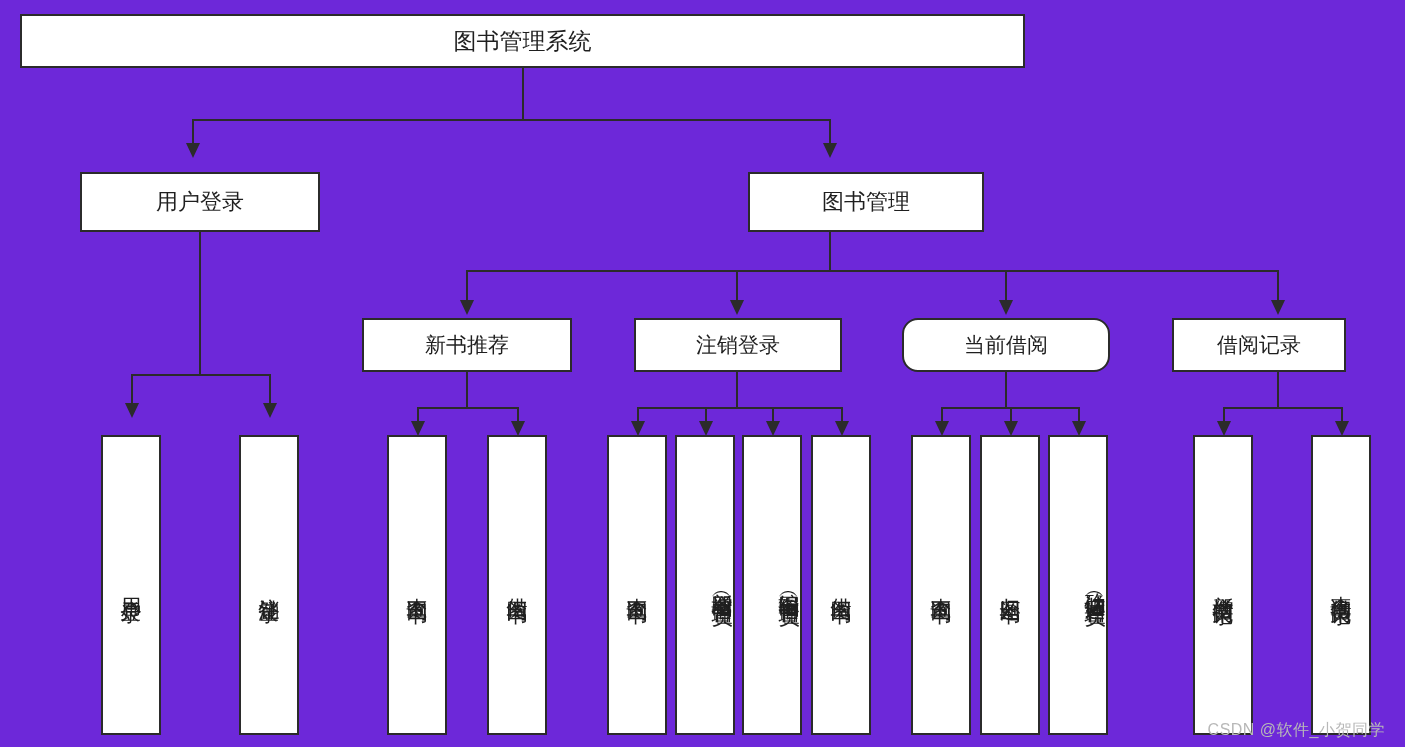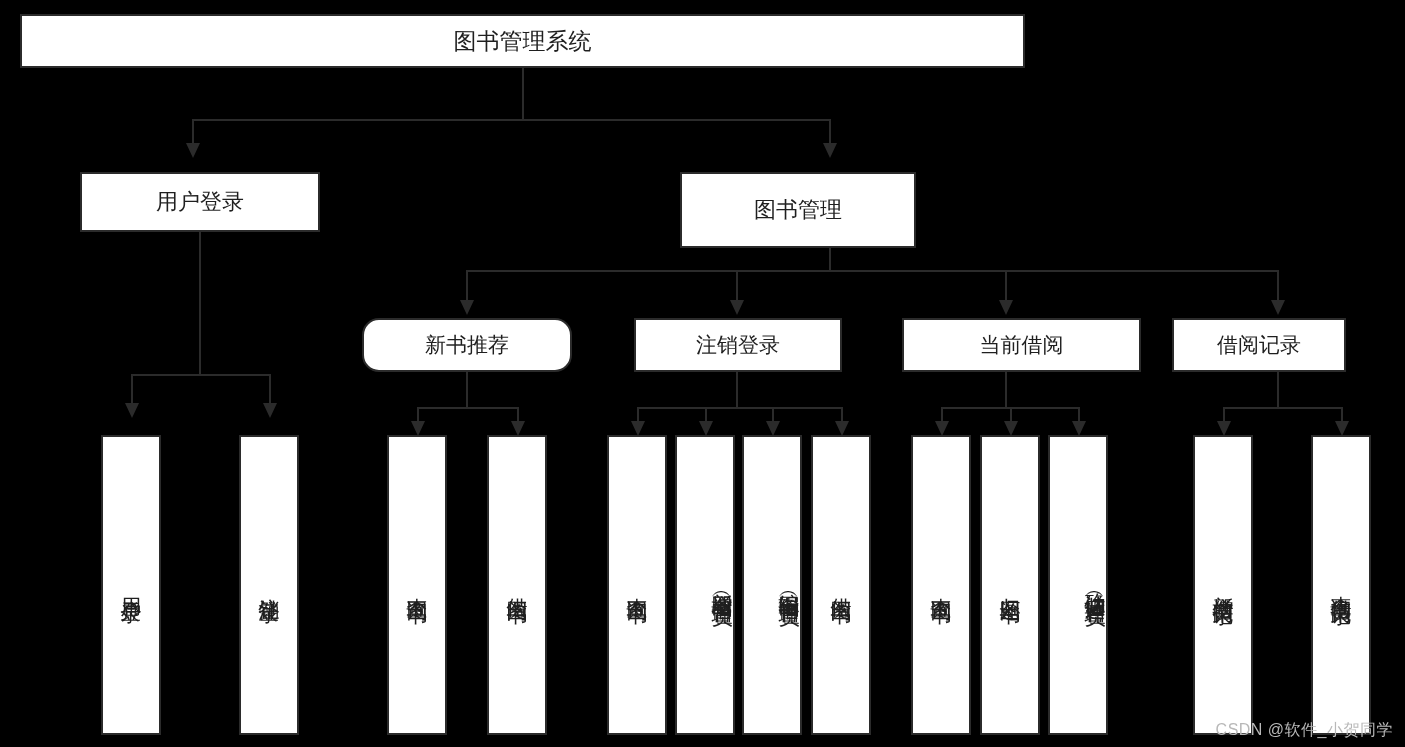--- a/index.html
+++ b/index.html
@@ -4,21 +4,21 @@
 <style>
   html, body {
     margin: 0;
     padding: 0;
     background: #ffffff;
   }
   #canvas {
     position: relative;
     width: 1405px;
     height: 747px;
-    background: #000000;
+    background: #6d28d9;
     font-family: "Liberation Sans", "DejaVu Sans", sans-serif;
     overflow: hidden;
   }
   .node {
     position: absolute;
     box-sizing: border-box;
     border: 2px solid #2b2b2b;
     background: #ffffff;
     color: #1f1f1f;
     display: flex;
@@ -53,21 +53,21 @@
     position: absolute;
     width: 0;
     height: 0;
     border-left: 7px solid transparent;
     border-right: 7px solid transparent;
     border-top: 15px solid #2b2b2b;
     z-index: 2;
   }
   #watermark {
     position: absolute;
-    right: 12px;
+    right: 20px;
     bottom: 6px;
     font-size: 16px;
     color: #b8b8b8;
     letter-spacing: 0.5px;
     z-index: 6;
     white-space: nowrap;
     pointer-events: none;
   }
 </style>
 </head>
@@ -84,21 +84,21 @@
   <div class="edge h" style="left:192px; top:119px; width:639px;"></div>
 
   <div class="edge v" style="left:192px; top:119px; height:27px;"></div>
   <div class="arrow" style="left:186px; top:143px;"></div>
   <div class="edge v" style="left:829px; top:119px; height:27px;"></div>
   <div class="arrow" style="left:823px; top:143px;"></div>
 
   <div class="node level1" style="left:80px; top:172px; width:240px; height:60px;">
     <span>用户登录</span>
   </div>
-  <div class="node level1" style="left:680px; top:172px; width:236px; height:76px;font-family:Liberation Mono, monospace;">
+  <div class="node level1" style="left:748px; top:172px; width:236px; height:60px;font-family:Liberation Mono, monospace;">
     <span>图书管理</span>
   </div>
 
   <div class="edge v" style="left:199px; top:232px; height:143px;"></div>
   <div class="edge h" style="left:131px; top:374px; width:140px;"></div>
   <div class="edge v" style="left:131px; top:374px; height:32px;"></div>
   <div class="arrow" style="left:125px; top:403px;"></div>
   <div class="edge v" style="left:269px; top:374px; height:32px;"></div>
   <div class="arrow" style="left:263px; top:403px;"></div>
 
@@ -106,27 +106,27 @@
   <div class="edge h" style="left:466px; top:270px; width:811px;"></div>
   <div class="edge v" style="left:466px; top:270px; height:33px;"></div>
   <div class="arrow" style="left:460px; top:300px;"></div>
   <div class="edge v" style="left:736px; top:270px; height:33px;"></div>
   <div class="arrow" style="left:730px; top:300px;"></div>
   <div class="edge v" style="left:1005px; top:270px; height:33px;"></div>
   <div class="arrow" style="left:999px; top:300px;"></div>
   <div class="edge v" style="left:1277px; top:270px; height:33px;"></div>
   <div class="arrow" style="left:1271px; top:300px;"></div>
 
-  <div class="node level2" style="left:362px; top:318px; width:210px; height:54px;border-radius:17px;">
+  <div class="node level2" style="left:362px; top:318px; width:210px; height:54px;">
     <span>新书推荐</span>
   </div>
   <div class="node level2" style="left:634px; top:318px; width:208px; height:54px;">
     <span>注销登录</span>
   </div>
-  <div class="node level2" style="left:902px; top:318px; width:239px; height:54px;">
+  <div class="node level2" style="left:902px; top:318px; width:208px; height:54px;border-radius:16px;">
     <span>当前借阅</span>
   </div>
   <div class="node level2" style="left:1172px; top:318px; width:174px; height:54px;">
     <span>借阅记录</span>
   </div>
 
   <div class="edge v" style="left:466px; top:372px; height:36px;"></div>
   <div class="edge h" style="left:417px; top:407px; width:101px;"></div>
   <div class="edge v" style="left:417px; top:407px; height:20px;"></div>
   <div class="arrow" style="left:411px; top:421px;"></div>

